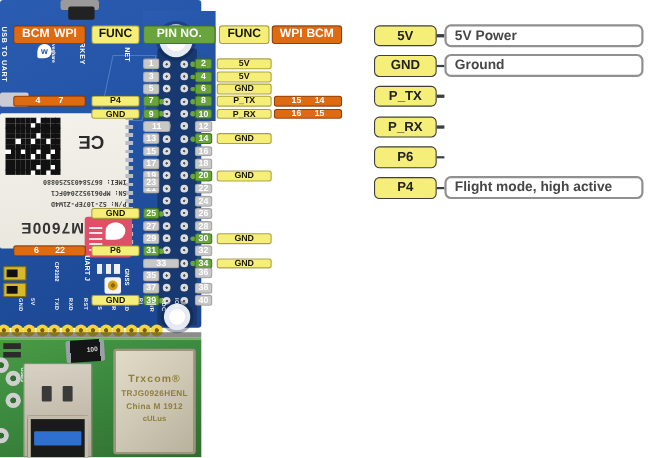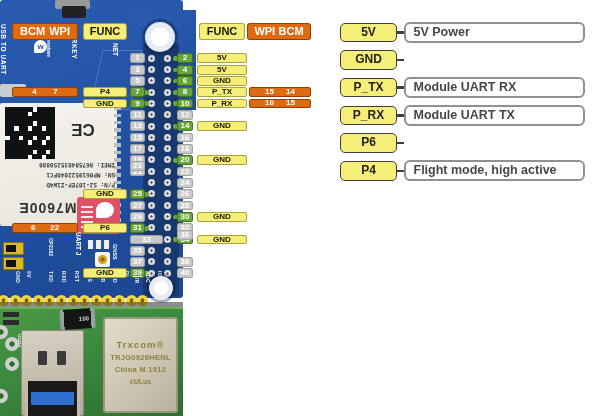--- a/index.html
+++ b/index.html
@@ -301,20 +301,21 @@
       <div style="font-size:7.5px;font-weight:bold;margin-top:3px;letter-spacing:.3px;">China M 1912</div>
       <div style="font-size:7px;font-weight:bold;margin-top:4px;">cULus</div>
     </div>
   </div>
 
   <div class="abox hdr orange pair" style="left:12px;width:66px;">
     <span>BCM</span>
     <span>WPI</span>
   </div>
   <div class="abox hdr yellow" style="left:83px;width:44px;">FUNC</div>
+  <div class="abox hdr greenb" style="left:130px;width:66px;">PIN NO.</div>
   <div class="abox hdr yellow" style="left:199px;width:46px;">FUNC</div>
   <div class="abox hdr orange pair" style="left:247px;width:64px;">
     <span>WPI</span>
     <span>BCM</span>
   </div>
 
   <div id="pin-rows" class="abs" style="left:0;top:0;width:330px;height:416px;">
       <div class="abox sm grayb" style="left: 130px; top: 53.4px; width: 15px;">1</div>
       <div class="abox sm greenb" style="left: 177px; top: 53.4px; width: 16px;">2</div>
       <div class="abox yellow sm" style="left: 197px; top: 53.4px; width: 50px;">5V</div>
@@ -337,21 +338,21 @@
         <div style="position: static; display: inline;">14</div>
       </div>
       <div class="abox yellow sm" style="left: 83px; top: 98.68px; width: 44px;">GND</div>
       <div class="abox sm greenb" style="left: 130px; top: 98.68px; width: 15px;">9</div>
       <div class="abox sm greenb" style="left: 177px; top: 98.68px; width: 16px;">10</div>
       <div class="abox yellow sm" style="left: 197px; top: 98.68px; width: 50px;">P_RX</div>
       <div class="abox orange sm pair" style="left: 249px; top: 98.68px; width: 62px;">
         <div style="position: static; display: inline;">16</div>
         <div style="position: static; display: inline;">15</div>
       </div>
-      <div class="abox sm grayb" style="left: 130px; top: 110px; width: 15px;">11</div>
+      <div class="abox sm grayb" style="left: 130px; top: 110px; width: 25px;">11</div>
       <div class="abox sm grayb" style="left: 177px; top: 110px; width: 16px;">12</div>
       <div class="abox sm grayb" style="left: 130px; top: 121.32px; width: 15px;">13</div>
       <div class="abox sm greenb" style="left: 177px; top: 121.32px; width: 16px;">14</div>
       <div class="abox yellow sm" style="left: 197px; top: 121.32px; width: 50px;">GND</div>
       <div class="abox sm grayb" style="left: 130px; top: 132.64px; width: 15px;">15</div>
       <div class="abox sm grayb" style="left: 177px; top: 132.64px; width: 16px;">16</div>
       <div class="abox sm grayb" style="left: 130px; top: 143.96px; width: 15px;">17</div>
       <div class="abox sm grayb" style="left: 177px; top: 143.96px; width: 16px;">18</div>
       <div class="abox sm grayb" style="left: 130px; top: 155.28px; width: 15px;">19</div>
       <div class="abox sm greenb" style="left: 177px; top: 155.28px; width: 16px;">20</div>
@@ -372,40 +373,39 @@
         <div style="position: static; display: inline;">6</div>
         <div style="position: static; display: inline;">22</div>
       </div>
       <div class="abox yellow sm" style="left: 83px; top: 223.2px; width: 44px;">P6</div>
       <div class="abox sm greenb" style="left: 130px; top: 223.2px; width: 15px;">31</div>
       <div class="abox sm grayb" style="left: 177px; top: 223.2px; width: 16px;">32</div>
       <div class="abox sm grayb" style="left: 130px; top: 234.52px; width: 33px;">33</div>
       <div class="abox sm greenb" style="left: 177px; top: 234.52px; width: 16px;">34</div>
       <div class="abox yellow sm" style="left: 197px; top: 234.52px; width: 50px;">GND</div>
       <div class="abox sm grayb" style="left: 130px; top: 245.84px; width: 15px;">35</div>
-      <div class="abox sm grayb" style="left: 177px; top: 230px; width: 16px;">36</div>
+      <div class="abox sm grayb" style="left: 177px; top: 243px; width: 16px;">36</div>
       <div class="abox sm grayb" style="left: 130px; top: 257.16px; width: 15px;">37</div>
       <div class="abox sm grayb" style="left: 177px; top: 257.16px; width: 16px;">38</div>
       <div class="abox yellow sm" style="left: 83px; top: 268.48px; width: 44px;">GND</div>
       <div class="abox sm greenb" style="left: 130px; top: 268.48px; width: 15px; text-decoration: underline;">39</div>
       <div class="abox sm grayb" style="left: 177px; top: 268.48px; width: 16px;">40</div>
     </div>
 
   <div id="legend" class="abs" style="left:340px;top:22.5px;width:250px;height:170px;">
       <div class="lg-key" style="top: 0px;">5V</div>
       <div class="lg-line" style="top: 8.5px;"></div>
       <div class="lg-desc" style="top: -1px;">5V Power</div>
       <div class="lg-key" style="top: 27.7px;">GND</div>
       <div class="lg-line" style="top: 36.2px;"></div>
+      <div class="lg-desc" style="top: 26.7px;">Ground</div>
       <div class="lg-key" style="top: 55.4px;">P_TX</div>
       <div class="lg-line" style="top: 63.9px;"></div>
-      <div class="lg-desc" style="top: 54.4px;">Module UART RX</div>
       <div class="lg-key" style="top: 83.1px;">P_RX</div>
       <div class="lg-line" style="top: 91.6px;"></div>
-      <div class="lg-desc" style="top: 82.1px;">Module UART TX</div>
       <div class="lg-key" style="top: 110.8px;">P6</div>
       <div class="lg-line" style="top: 119.3px;"></div>
       <div class="lg-key" style="top: 138.5px;">P4</div>
       <div class="lg-line" style="top: 147px;"></div>
       <div class="lg-desc" style="top: 137.5px;">Flight mode, high active</div>
     </div>
 
 </div>
 
 </body></html>

